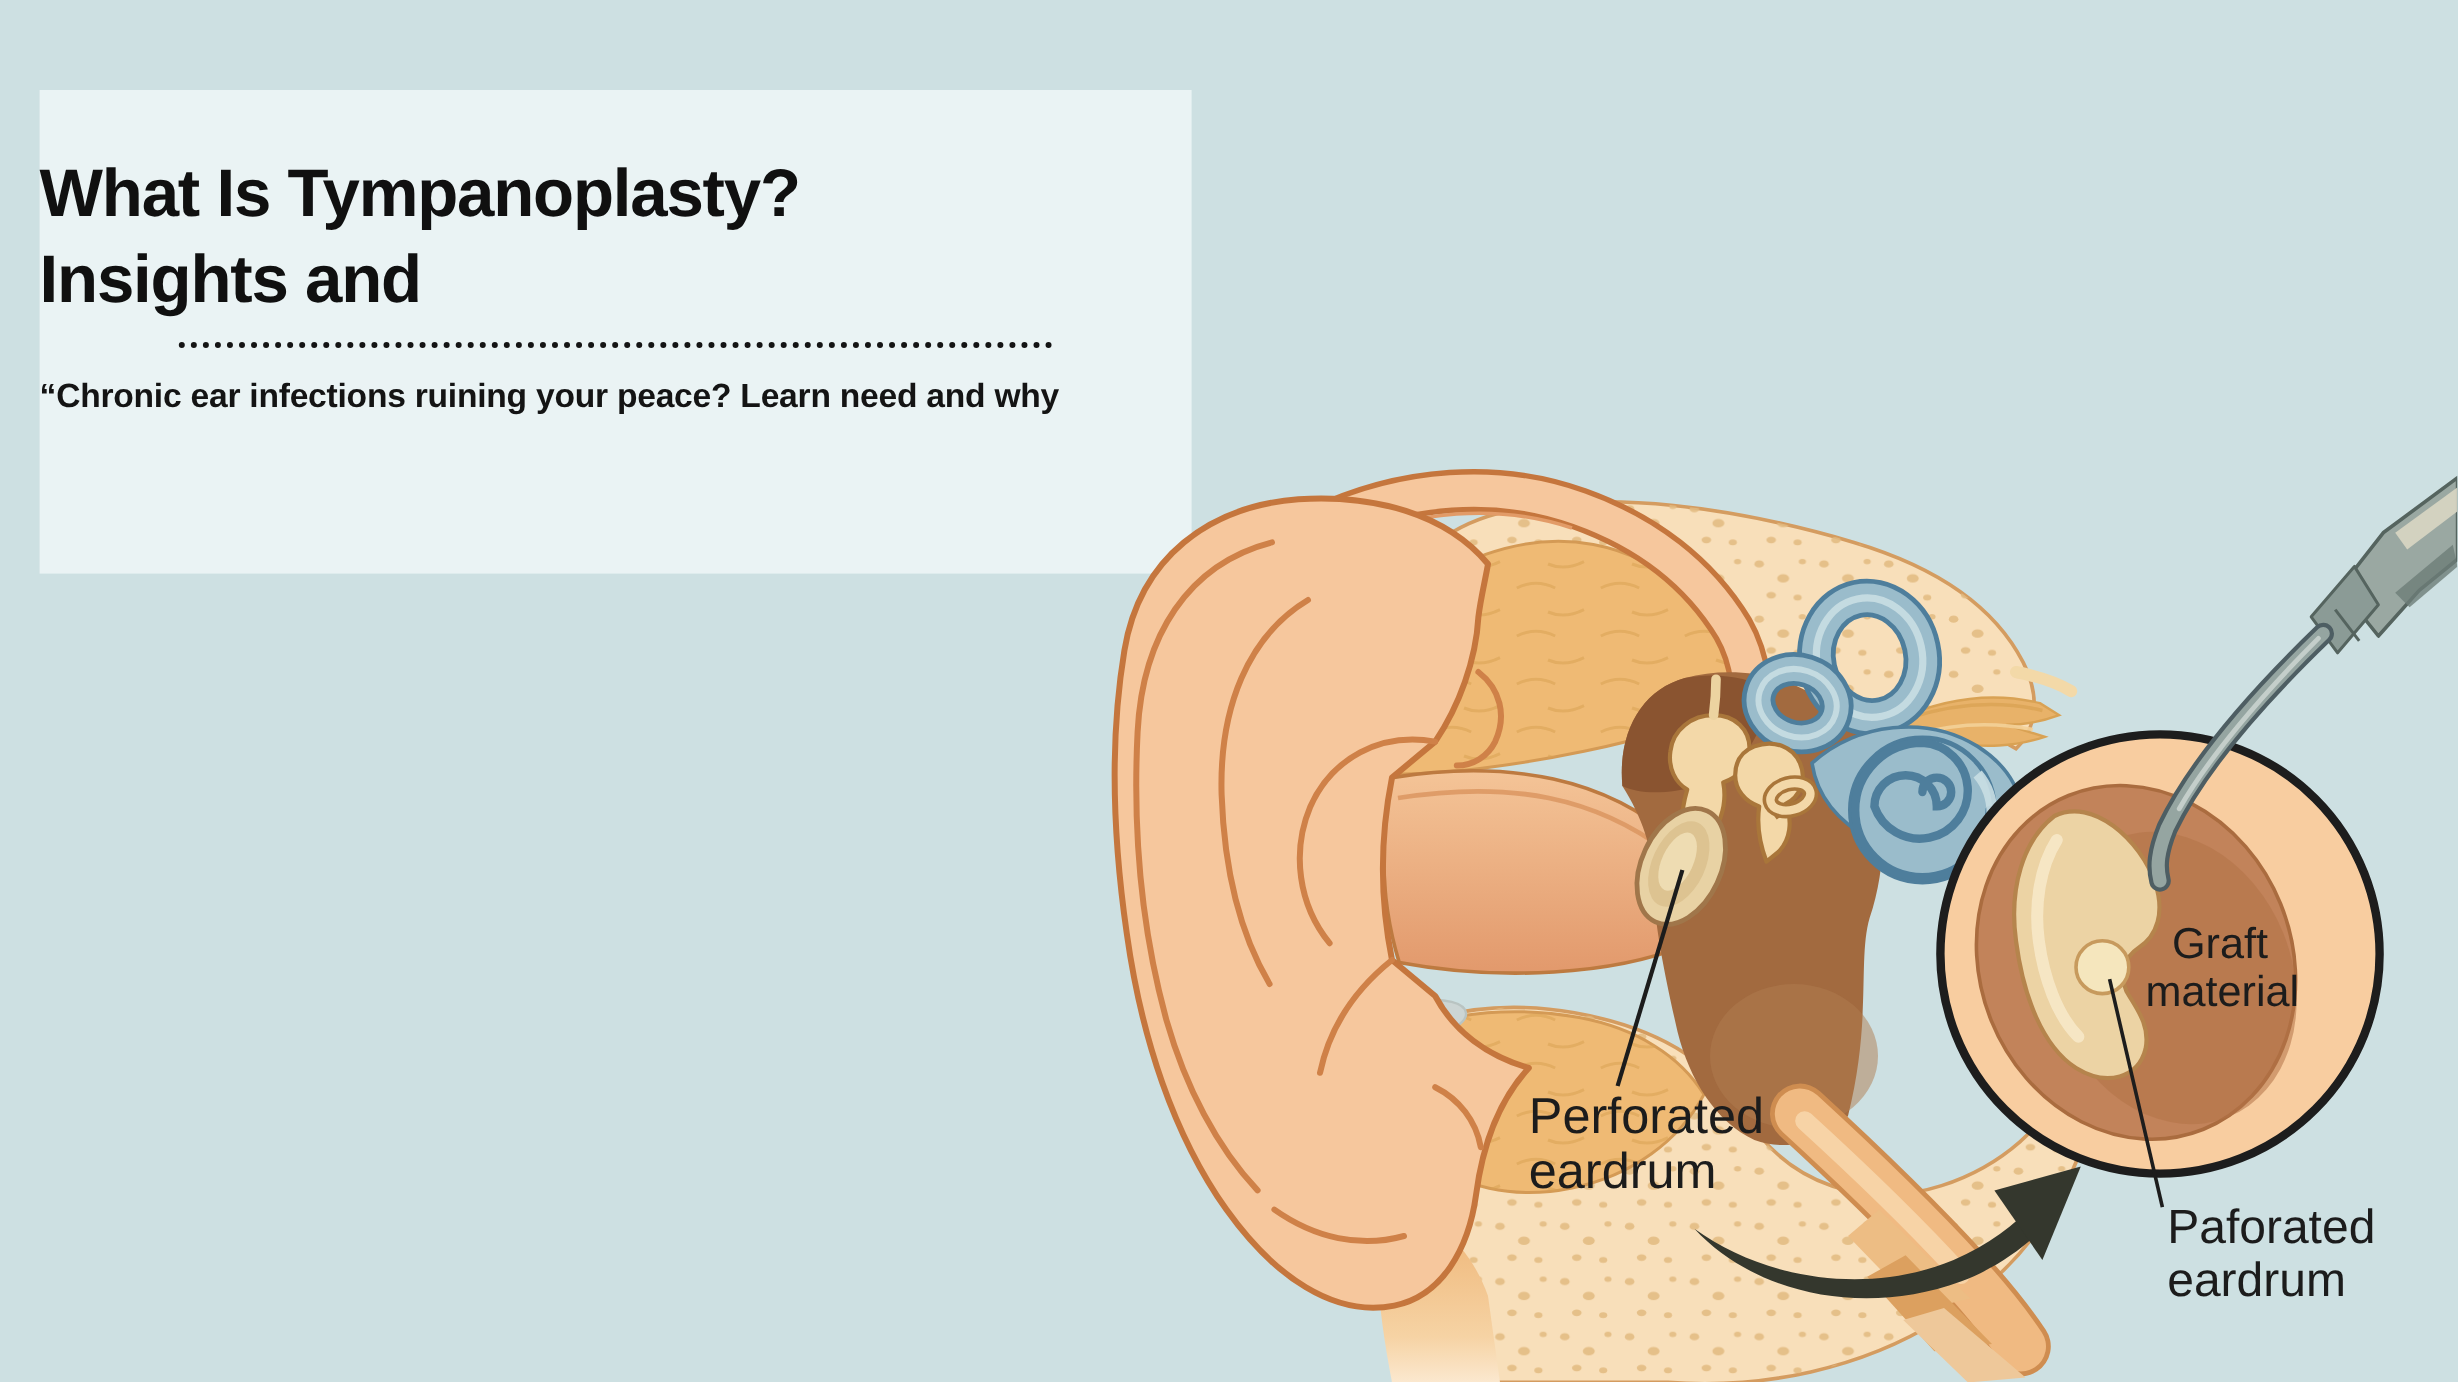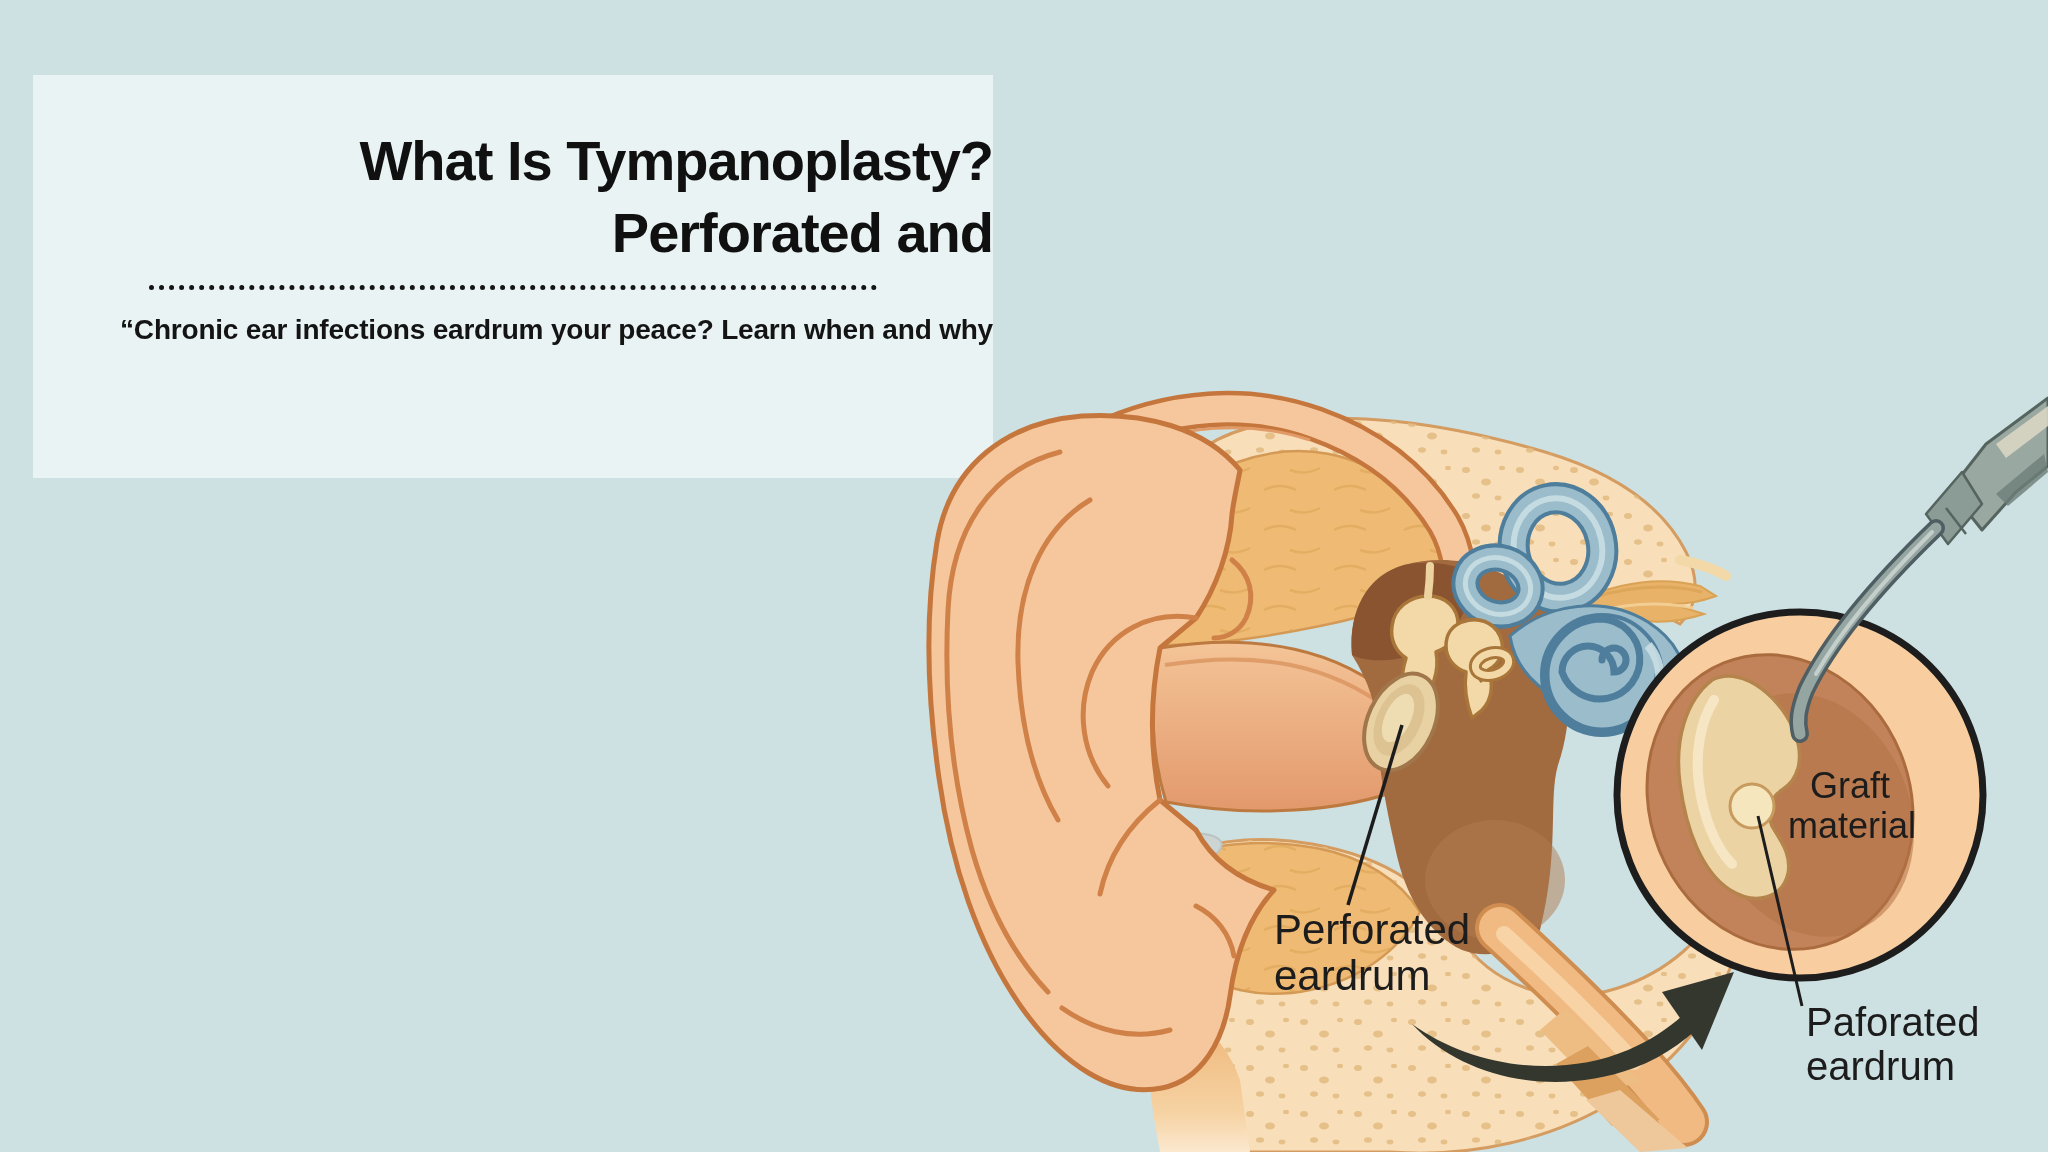--- a/index.html
+++ b/index.html
@@ -1,19 +1,19 @@
 <!DOCTYPE html>
 <html><head>
 <meta charset="utf-8">
 <style>
   html,body{margin:0;padding:0;background:#cde0e2;}
   .stage{position:relative;width:2048px;height:1152px;background:#cde0e2;overflow:hidden;
          font-family:"Liberation Sans",sans-serif;}
   .title-card{position:absolute;left:33px;top:75px;width:960px;height:403px;
-              background:#eaf3f4;box-sizing:border-box;text-align:right;padding-top:50px;}
+              background:#eaf3f4;box-sizing:border-box;text-align:left;padding-top:50px;}
   .title-card h1{margin:0;font-size:56px;line-height:72px;font-weight:800;
                  letter-spacing:-1px;color:#101010;}
   .title-card h1 span{display:block;}
   .divider{width:728px;margin:16px auto 0;height:0;border-bottom:5px dotted #141414;}
   .quote{margin:16px auto 0;font-size:28px;line-height:47px;font-weight:700;
          color:#141414;letter-spacing:-0.2px;}
   .quote span{display:block;}
   svg.illustration{position:absolute;left:0;top:0;width:2048px;height:1152px;}
   svg text{font-family:"Liberation Sans",sans-serif;fill:#1c1c1c;}
   .lbl-big{font-size:42px;}
@@ -21,25 +21,25 @@
   .lbl-sml{font-size:36px;}
 </style>
 </head>
 <body>
 
 <div class="stage">
 
   <div class="title-card">
     <h1>
       <span>What Is Tympanoplasty?</span>
-      <span>Perforated and</span>
+      <span>Insights and</span>
     </h1>
     <div class="divider"></div>
     <p class="quote">
-      <span>“Chronic ear infections eardrum your peace? Learn when and why</span>
+      <span>“Chronic ear infections ruining your peace? Learn need and why</span>
     </p>
   </div>
 
   <svg class="illustration" viewBox="0 0 2048 1152">
     <defs>
       <pattern id="speck" width="54" height="46" patternUnits="userSpaceOnUse">
         <ellipse cx="8" cy="10" rx="4" ry="3" fill="#e2ba80"></ellipse>
         <ellipse cx="28" cy="22" rx="5" ry="3.5" fill="#e2ba80"></ellipse>
         <ellipse cx="44" cy="8" rx="3" ry="2.2" fill="#e2ba80"></ellipse>
         <ellipse cx="18" cy="36" rx="4" ry="2.8" fill="#e2ba80"></ellipse>

